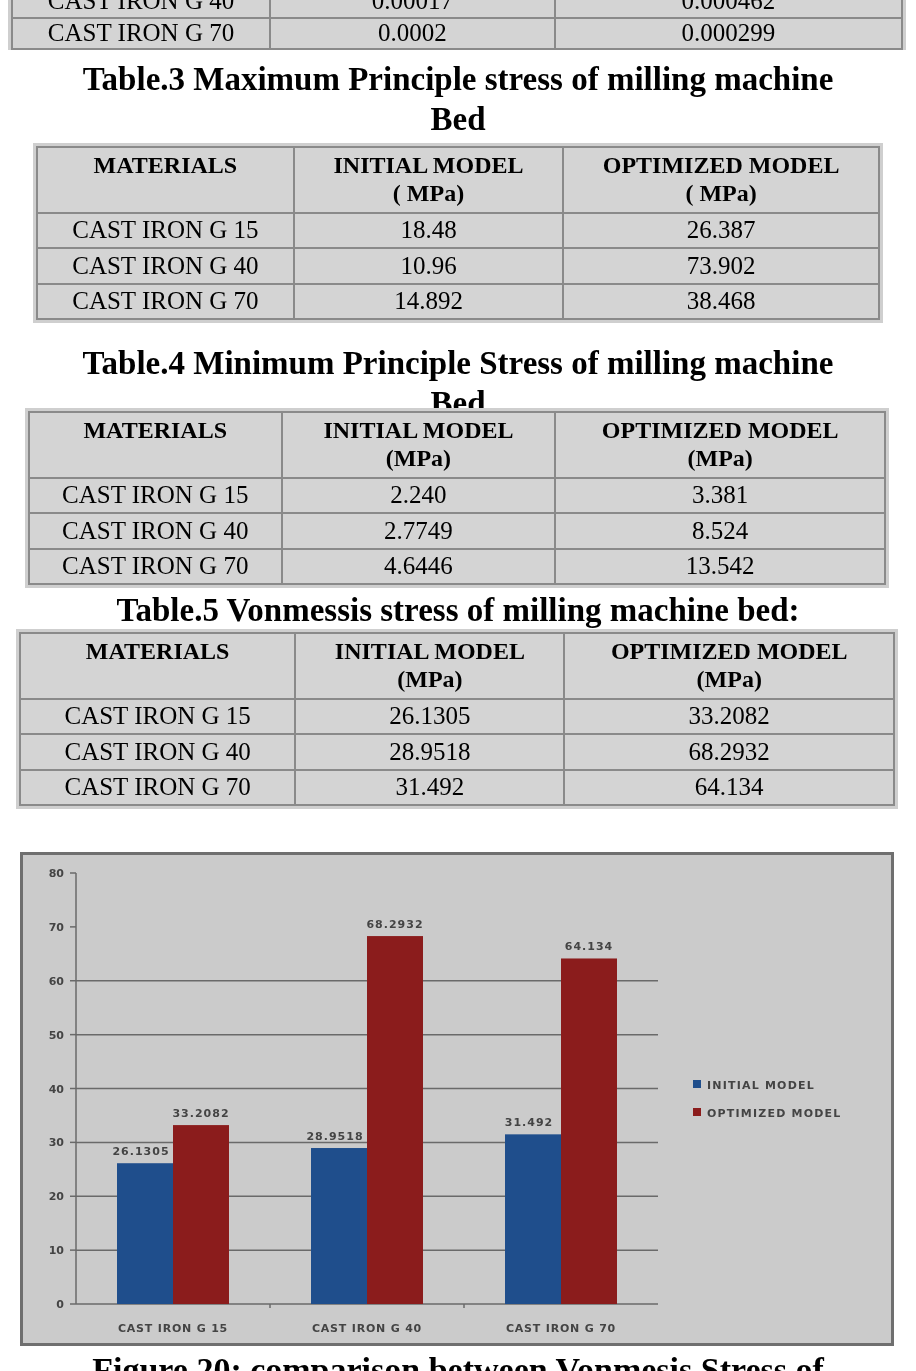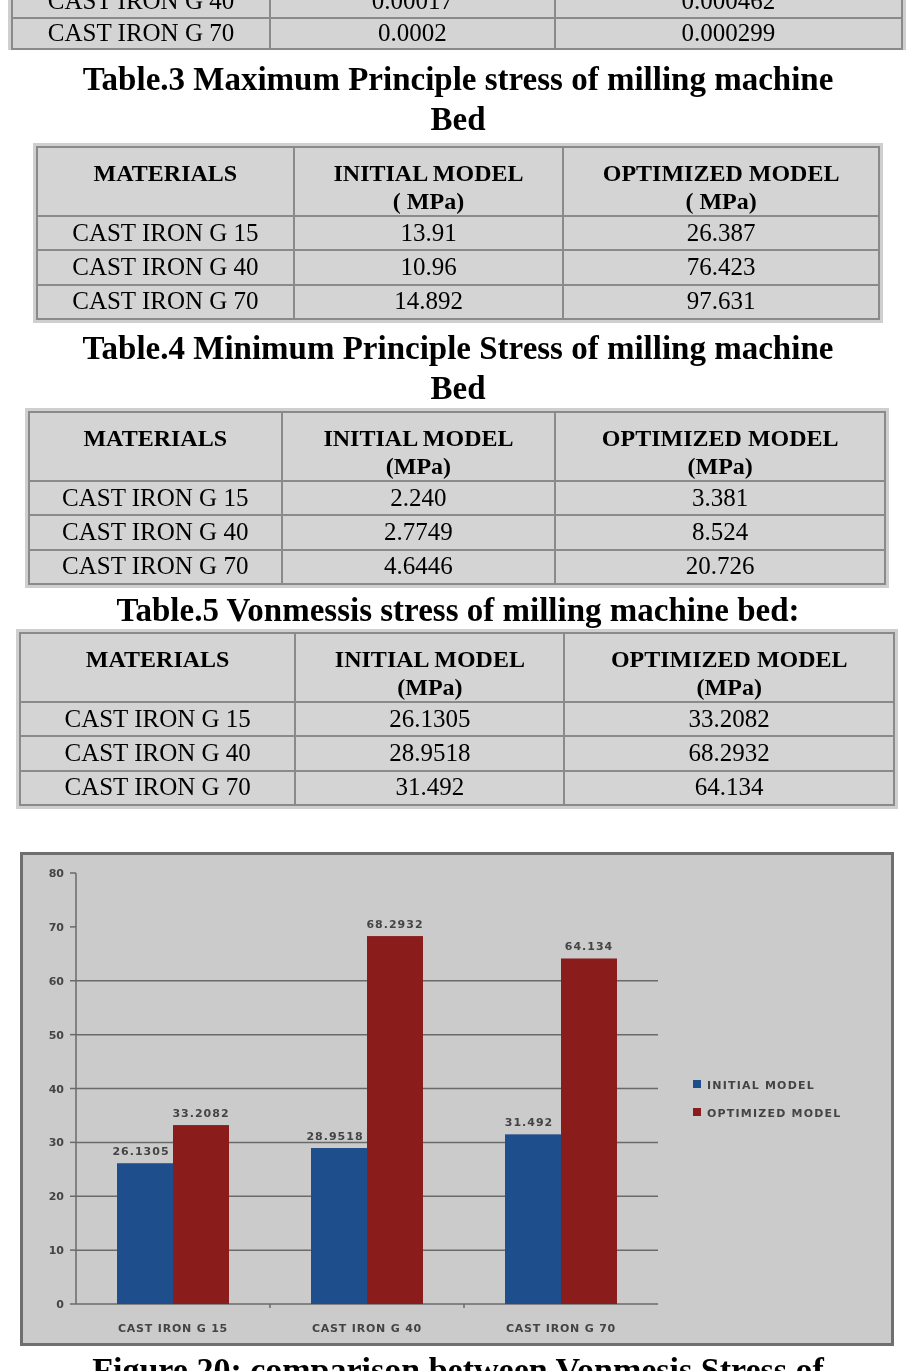--- a/index.html
+++ b/index.html
@@ -1,21 +1,21 @@
 <!DOCTYPE html>
 <html><head>
 <meta charset="utf-8">
 <style>
   html, body { margin:0; padding:0; background:#ffffff; }
   body { width:916px; height:1371px; position:relative; overflow:hidden;
          font-family:"Liberation Serif", "DejaVu Serif", serif; color:#000; }
   .tbl-wrap { position:absolute; background:#cfcfcf; box-sizing:border-box; padding:3px; }
   table.data { border-collapse:collapse; width:100%; height:100%; background:#d4d4d4; }
   table.data td, table.data th { border:2px solid #8a8a8a; text-align:center; padding:0; line-height:1.15; }
-  table.data th { font-weight:bold; font-size:24px; vertical-align:top; padding-top:12px; }
+  table.data th { font-weight:bold; font-size:24px; vertical-align:top; padding-top:4px; }
   table.data td { font-size:25px; font-weight:normal; }
   .caption { position:absolute; left:0; width:916px; text-align:center; font-weight:bold; font-size:33px; line-height:40px; }
   
   .chart-box { position:absolute; left:20px; top:852px; width:874px; height:494px; background:#cbcbcb;
                border:3px solid #6f6f6f; box-sizing:border-box; }
   .chart-svg { position:absolute; left:0; top:0; }
   .chart-svg text { font-family:"DejaVu Sans", sans-serif; }
 </style>
 </head>
 <body>
@@ -44,38 +44,38 @@
 <div class="tbl-wrap" style="left:33px; top:143px; width:850px; height:180px;">
   <table class="data">
     <tbody>
         <tr style="height:66px;">
       <th style="width:30.5%;"><span>MATERIALS</span></th>
       <th style="width:32%;"><span>INITIAL MODEL</span><br><span>( MPa)</span></th>
       <th><span>OPTIMIZED MODEL</span><br><span>( MPa)</span></th>
     </tr>
     <tr>
       <td>CAST IRON G 15</td>
-      <td>13.91</td>
+      <td>18.48</td>
       <td>26.387</td>
     </tr>
     <tr>
       <td>CAST IRON G 40</td>
       <td>10.96</td>
-      <td>76.423</td>
+      <td>73.902</td>
     </tr>
     <tr>
       <td>CAST IRON G 70</td>
       <td>14.892</td>
-      <td>97.631</td>
+      <td>38.468</td>
     </tr>
   </tbody>
     </table>
 </div>
 
-<div class="caption" style="top:328px;">
+<div class="caption" style="top:343px;">
   <div>Table.4 Minimum Principle Stress of milling machine</div>
   <div>Bed</div>
 </div>
 <div class="tbl-wrap" style="left:25px; top:408px; width:864px; height:180px;">
   <table class="data">
     <tbody>
         <tr style="height:66px;">
       <th style="width:29.5%;"><span>MATERIALS</span></th>
       <th style="width:32%;"><span>INITIAL MODEL</span><br><span>(MPa)</span></th>
       <th><span>OPTIMIZED MODEL</span><br><span>(MPa)</span></th>
@@ -86,21 +86,21 @@
       <td>3.381</td>
     </tr>
     <tr>
       <td>CAST IRON G 40</td>
       <td>2.7749</td>
       <td>8.524</td>
     </tr>
     <tr>
       <td>CAST IRON G 70</td>
       <td>4.6446</td>
-      <td>20.726</td>
+      <td>13.542</td>
     </tr>
   </tbody>
     </table>
 </div>
 
 <div class="caption" style="top:590px;">Table.5  Vonmessis stress of milling machine bed:</div>
 <div class="tbl-wrap" style="left:16px; top:629px; width:882px; height:180px;">
   <table class="data">
     <tbody>
         <tr style="height:66px;">

